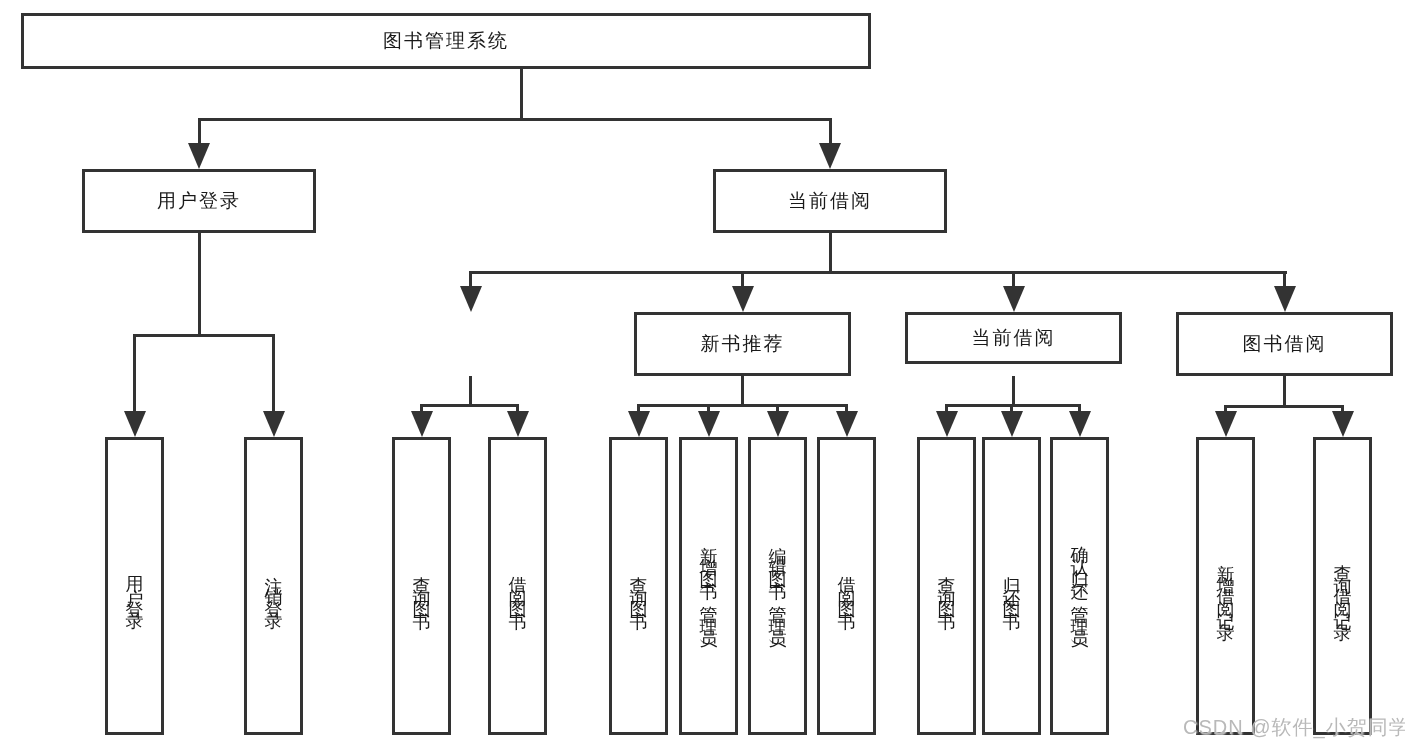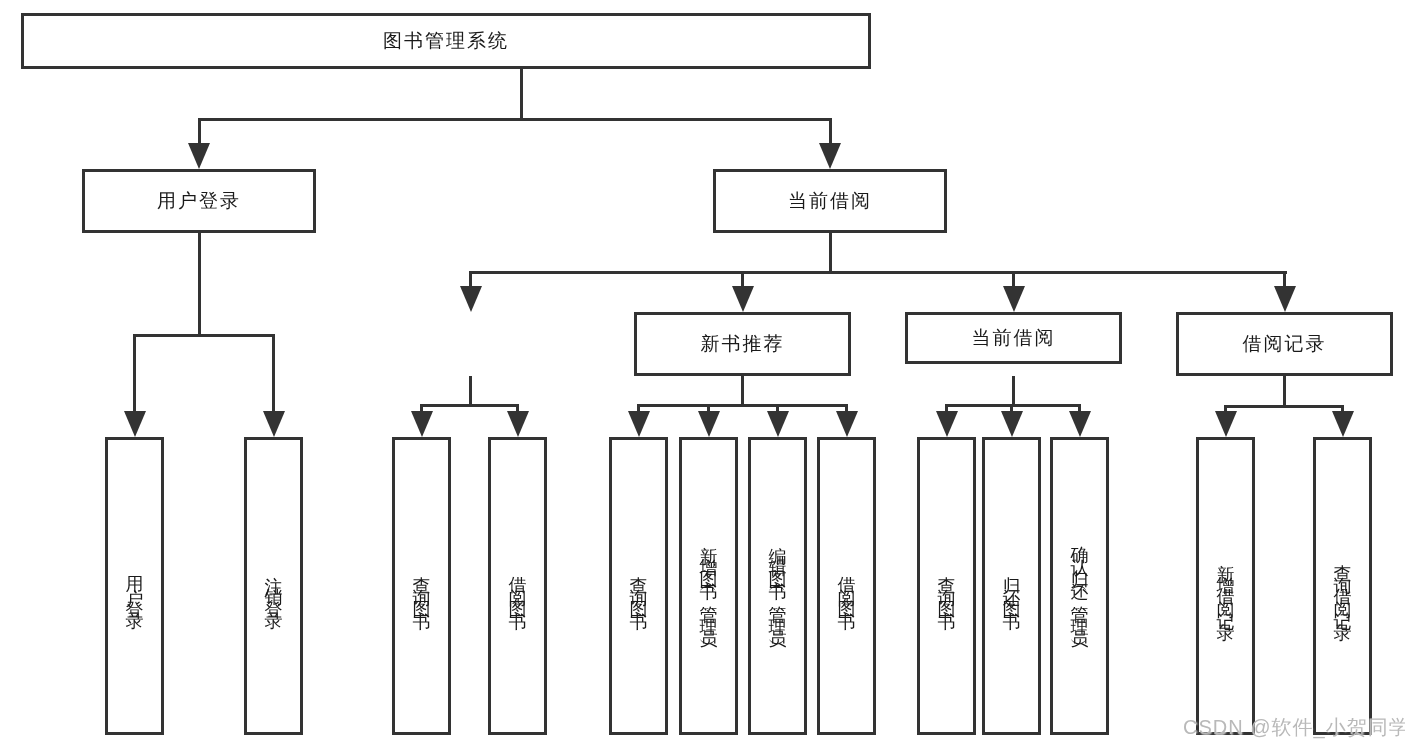--- a/index.html
+++ b/index.html
@@ -39,21 +39,21 @@
 
   <div class="hbox" style="left:82px;top:169px;width:234px;height:64px;">用户登录</div>
 
   <div class="hbox" style="left:713px;top:169px;width:234px;height:64px;">当前借阅</div>
 
 
   <div class="hbox" style="left:634px;top:312px;width:217px;height:64px;">新书推荐</div>
 
   <div class="hbox" style="left:905px;top:312px;width:217px;height:52px;">当前借阅</div>
 
-  <div class="hbox" style="left:1176px;top:312px;width:217px;height:64px;">借阅记录</div>
+  <div class="hbox" style="left:1176px;top:312px;width:217px;height:64px;">图书借阅</div>
 
   <div class="vbox" style="left:105px;top:437px;width:59px;height:298px;">用户登录</div>
 
   <div class="vbox" style="left:244px;top:437px;width:59px;height:298px;">注销登录</div>
 
   <div class="vbox" style="left:392px;top:437px;width:59px;height:298px;">查询图书</div>
 
   <div class="vbox" style="left:488px;top:437px;width:59px;height:298px;">借阅图书</div>
 
   <div class="vbox" style="left:609px;top:437px;width:59px;height:298px;">查询图书</div>

